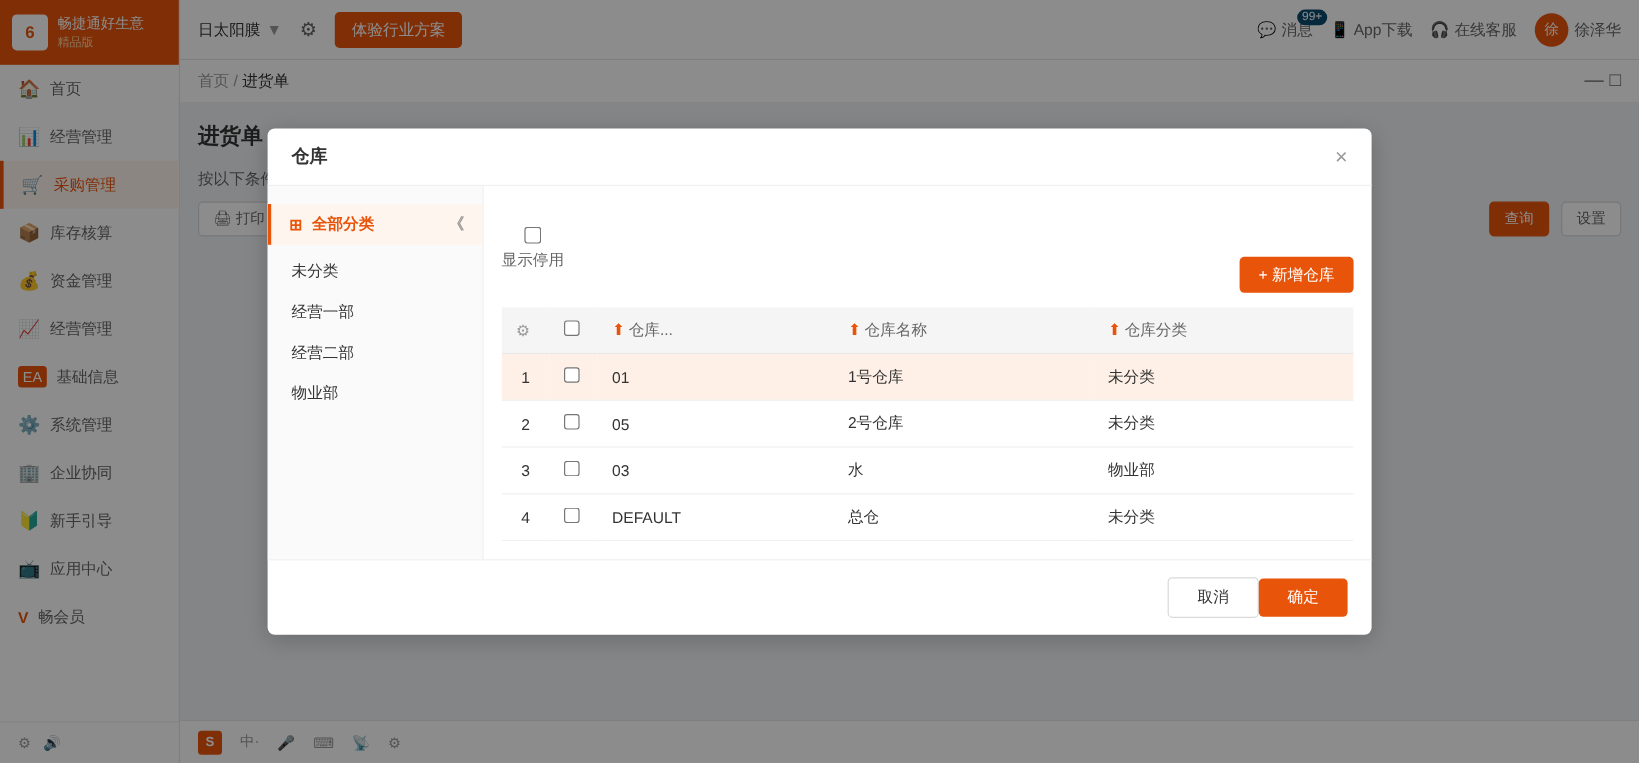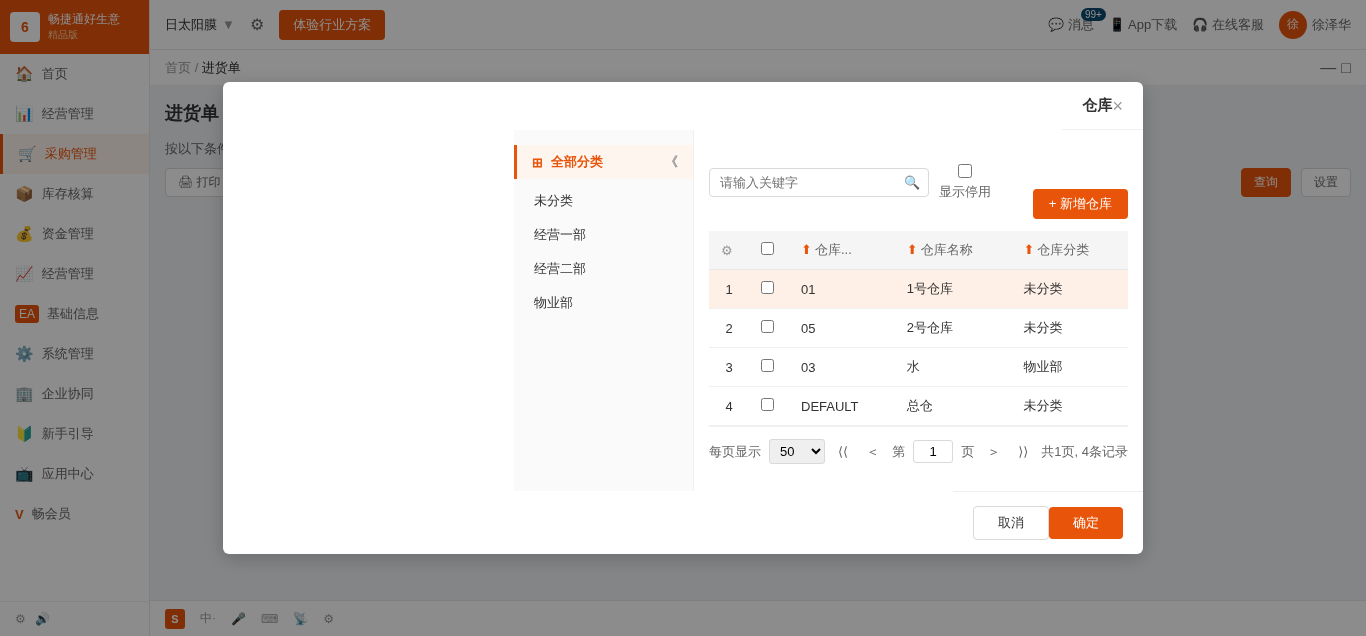--- a/index.html
+++ b/index.html
@@ -43,21 +43,21 @@
 
     
     .action-bar { display: flex; align-items: center; gap: 10px; margin-bottom: 10px; }
     .action-btn { background: #fff; color: #666; border: 1px solid #d9d9d9; padding: 5px 12px; border-radius: 4px; cursor: pointer; font-size: 12px; display: flex; align-items: center; gap: 4px; }
     .action-btn.primary { background: #e8540a; color: #fff; border-color: #e8540a; }
 
     
     .overlay { position: fixed; top: 0; left: 0; width: 100%; height: 100%; background: rgba(0,0,0,0.45); z-index: 100; display: flex; align-items: center; justify-content: center; }
 
     
-    .modal { background: #fff; border-radius: 6px; width: 920px; max-height: 600px; display: flex; flex-direction: column; box-shadow: 0 4px 20px rgba(0,0,0,0.2); align-items: flex-end; }
+    .modal { background: #fff; border-radius: 6px; width: 920px; max-height: 600px; display: flex; flex-direction: column; box-shadow: 0 4px 20px rgba(0,0,0,0.2); }
     .modal-header { display: flex; align-items: center; justify-content: space-between; padding: 14px 20px; border-bottom: 1px solid #f0f0f0; }
     .modal-title { font-size: 15px; font-weight: bold; color: #333; }
     .modal-close { cursor: pointer; color: #999; font-size: 18px; line-height: 1; }
     .modal-body { display: flex; flex: 1; overflow: hidden; }
 
     
     .cat-sidebar { width: 180px; border-right: 1px solid #f0f0f0; padding: 15px 0; background: #fafafa; }
     .cat-header { display: flex; align-items: center; gap: 8px; padding: 8px 15px; font-size: 13px; font-weight: bold; color: #e8540a; cursor: pointer; background: #fff5ef; border-left: 3px solid #e8540a; margin-bottom: 5px; }
     .cat-collapse { margin-left: auto; cursor: pointer; color: #999; }
     .cat-item { padding: 8px 20px; color: #333; font-size: 13px; cursor: pointer; }
@@ -248,24 +248,20 @@
         </div>
         <div class="cat-item">未分类</div>
         <div class="cat-item">经营一部</div>
         <div class="cat-item">经营二部</div>
         <div class="cat-item">物业部</div>
       </div>
 
       <div class="modal-content">
 
         <div class="modal-toolbar">
-          <div class="search-input-wrap">
-            <input class="search-input" type="text" placeholder="请输入关键字" style="">
-            <span class="search-icon">🔍</span>
-          </div>
           <label class="show-disabled">
             <input type="checkbox" class="checkbox" style="">
             <span>显示停用</span>
           </label>
           <button class="add-btn">+ 新增仓库</button>
         </div>
 
         <div style="flex:1;overflow-y:auto;">
           <table class="data-table">
             <thead>
@@ -303,36 +299,20 @@
                 <td class="row-num">4</td>
                 <td><input type="checkbox" style=""></td>
                 <td>DEFAULT</td>
                 <td>总仓</td>
                 <td>未分类</td>
               </tr>
             </tbody>
           </table>
         </div>
 
-        <div class="pagination">
-          <span>每页显示</span>
-          <select class="page-select">
-            <option>50</option>
-            <option>20</option>
-            <option>100</option>
-          </select>
-          <span class="page-btn">⟨⟨</span>
-          <span class="page-btn">＜</span>
-          <span>第</span>
-          <input class="page-input" type="text" value="1" style="">
-          <span>页</span>
-          <span class="page-btn">＞</span>
-          <span class="page-btn">⟩⟩</span>
-          <span>共1页, 4条记录</span>
-        </div>
       </div>
     </div>
 
     <div class="modal-footer">
       <button class="cancel-btn">取消</button>
       <button class="confirm-btn">确定</button>
     </div>
   </div>
 </div>
 

